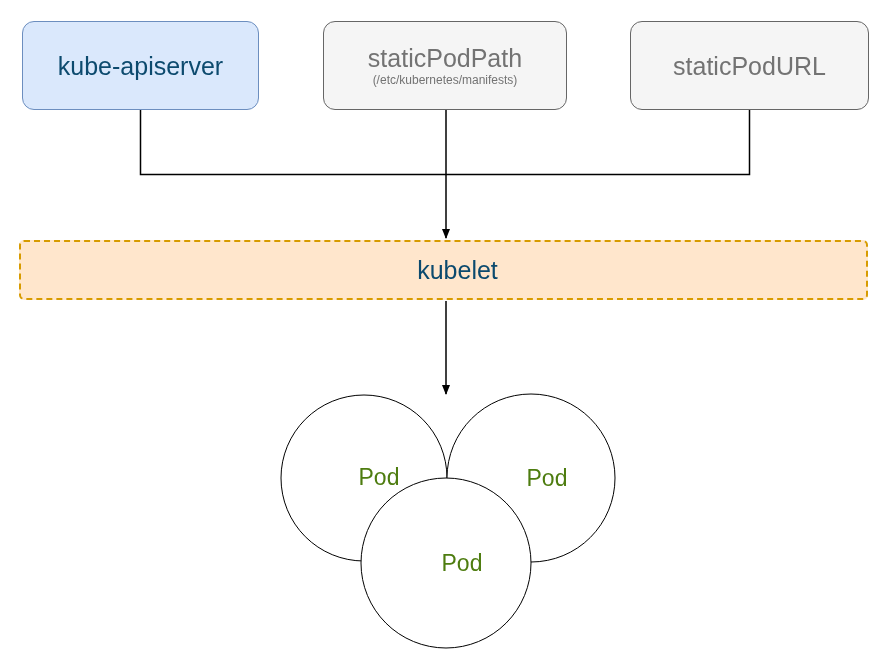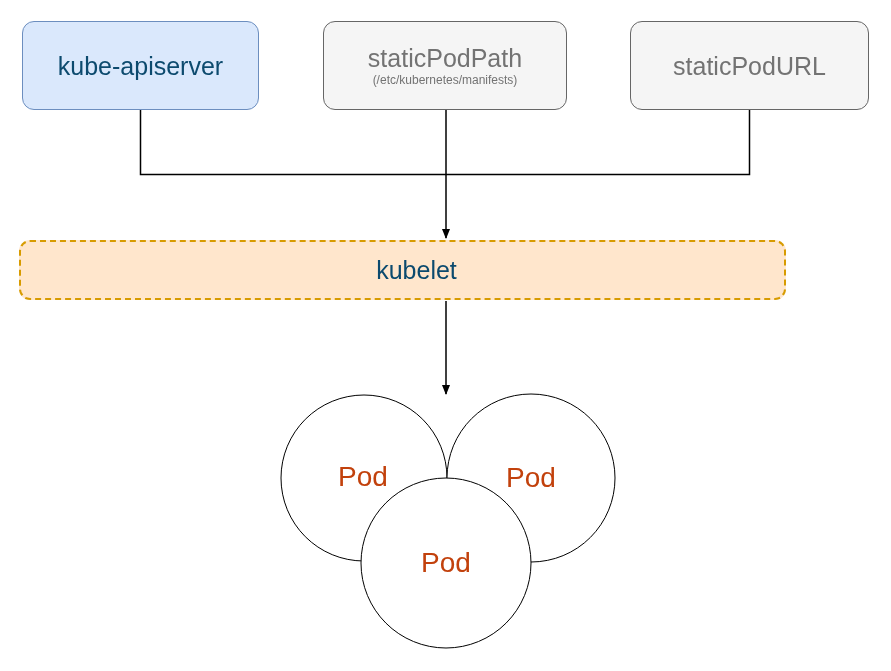--- a/index.html
+++ b/index.html
@@ -65,34 +65,35 @@
   }
   .node-staticpodurl {
     left: 630px;
     top: 21px;
     width: 239px;
     height: 89px;
   }
   .node-kubelet {
     left: 19px;
     top: 240px;
-    width: 767px;
+    width: 849px;
     height: 60px;
     background: #ffe6cc;
     border: 2px dashed #d79b00;
-    border-radius: 11px;
+    border-radius: 5px;
     padding-left: 28px;
   }
   .pod-label {
     position: absolute;
     transform: translate(-50%, -50%);
-    font-size: 28px;
-    color: #c2410c;
+    font-size: 23px;
+    color: #4d7c0f;
     z-index: 3;
     white-space: nowrap;
+    margin-left: 16px;
   }
   .pod-label-left  { left: 363px; top: 477px; }
   .pod-label-right { left: 531px; top: 478px; }
   .pod-label-bottom{ left: 446px; top: 563px; }
 </style>
 </head>
 <body>
 
 <div class="canvas">
 

